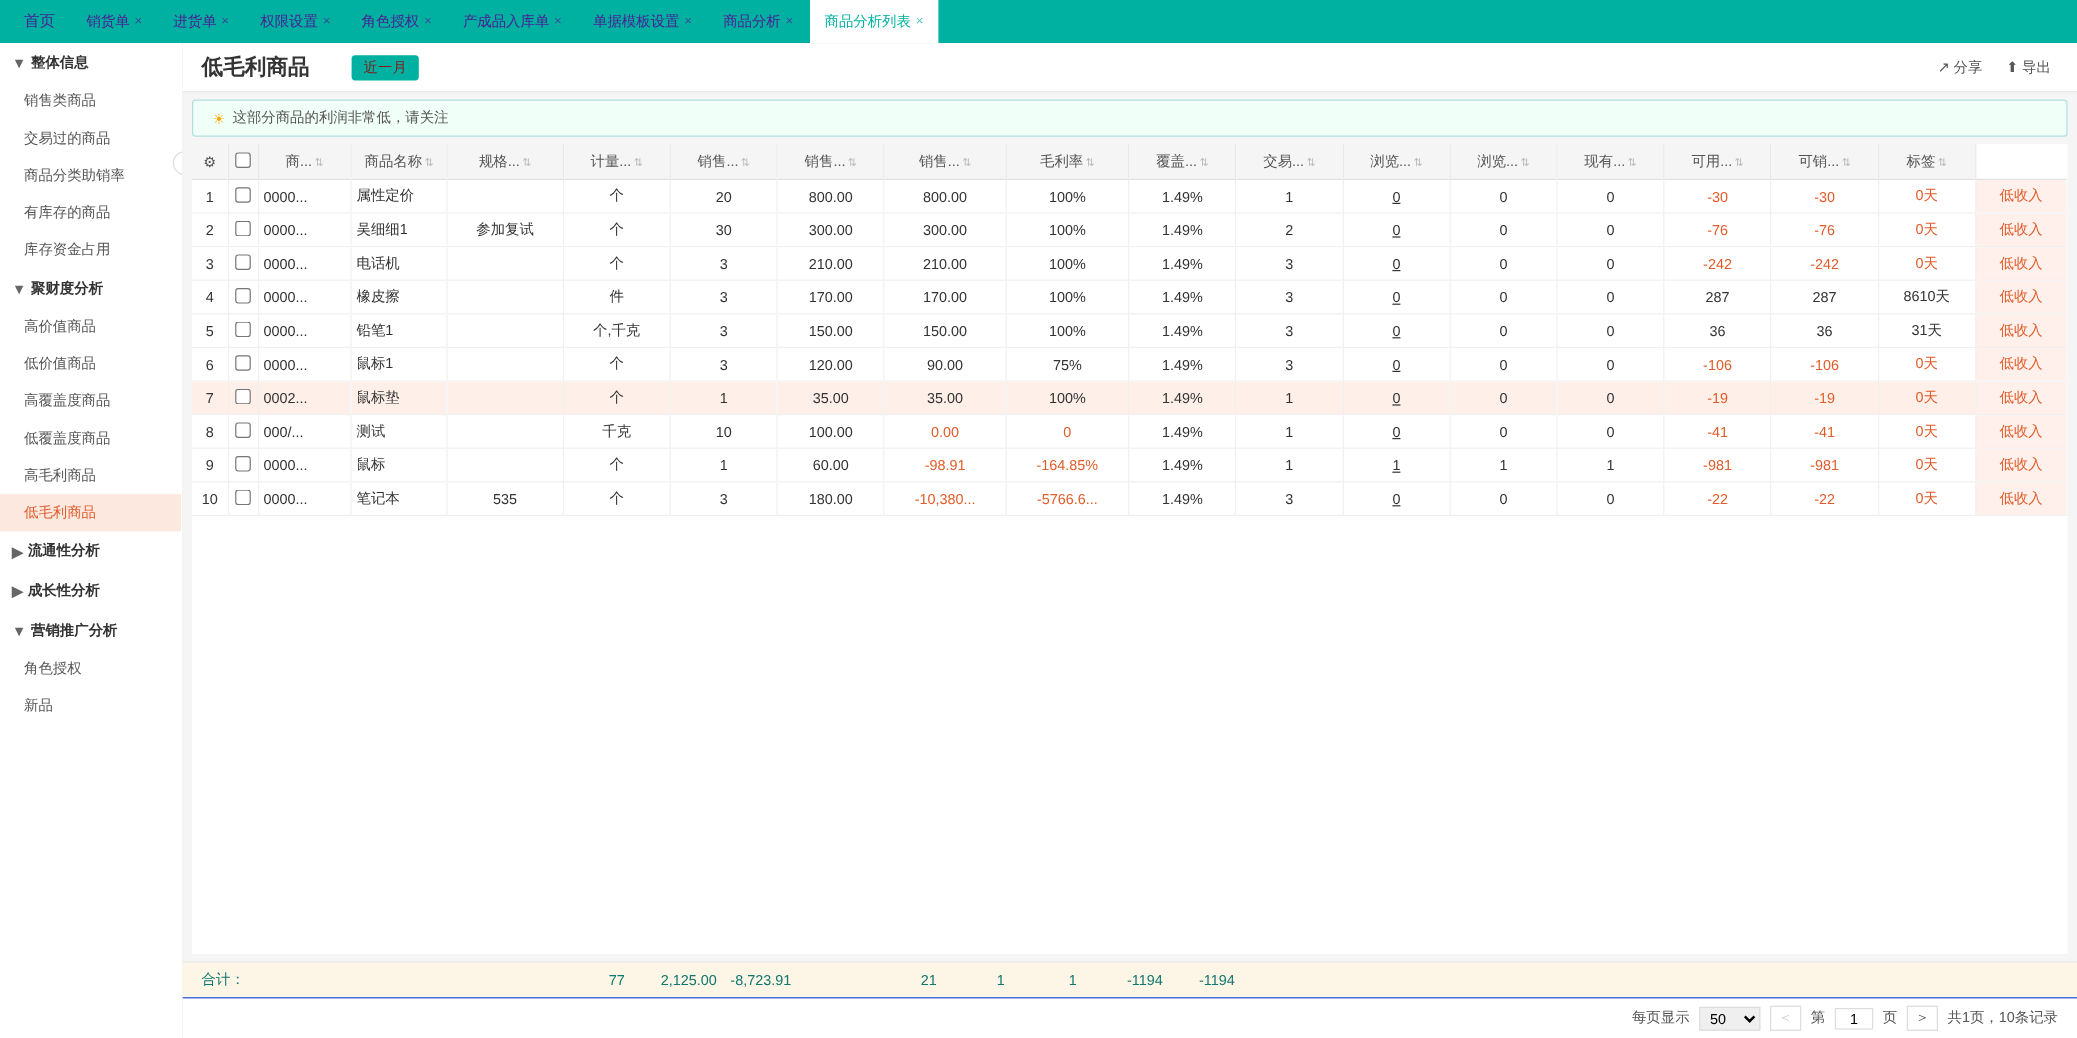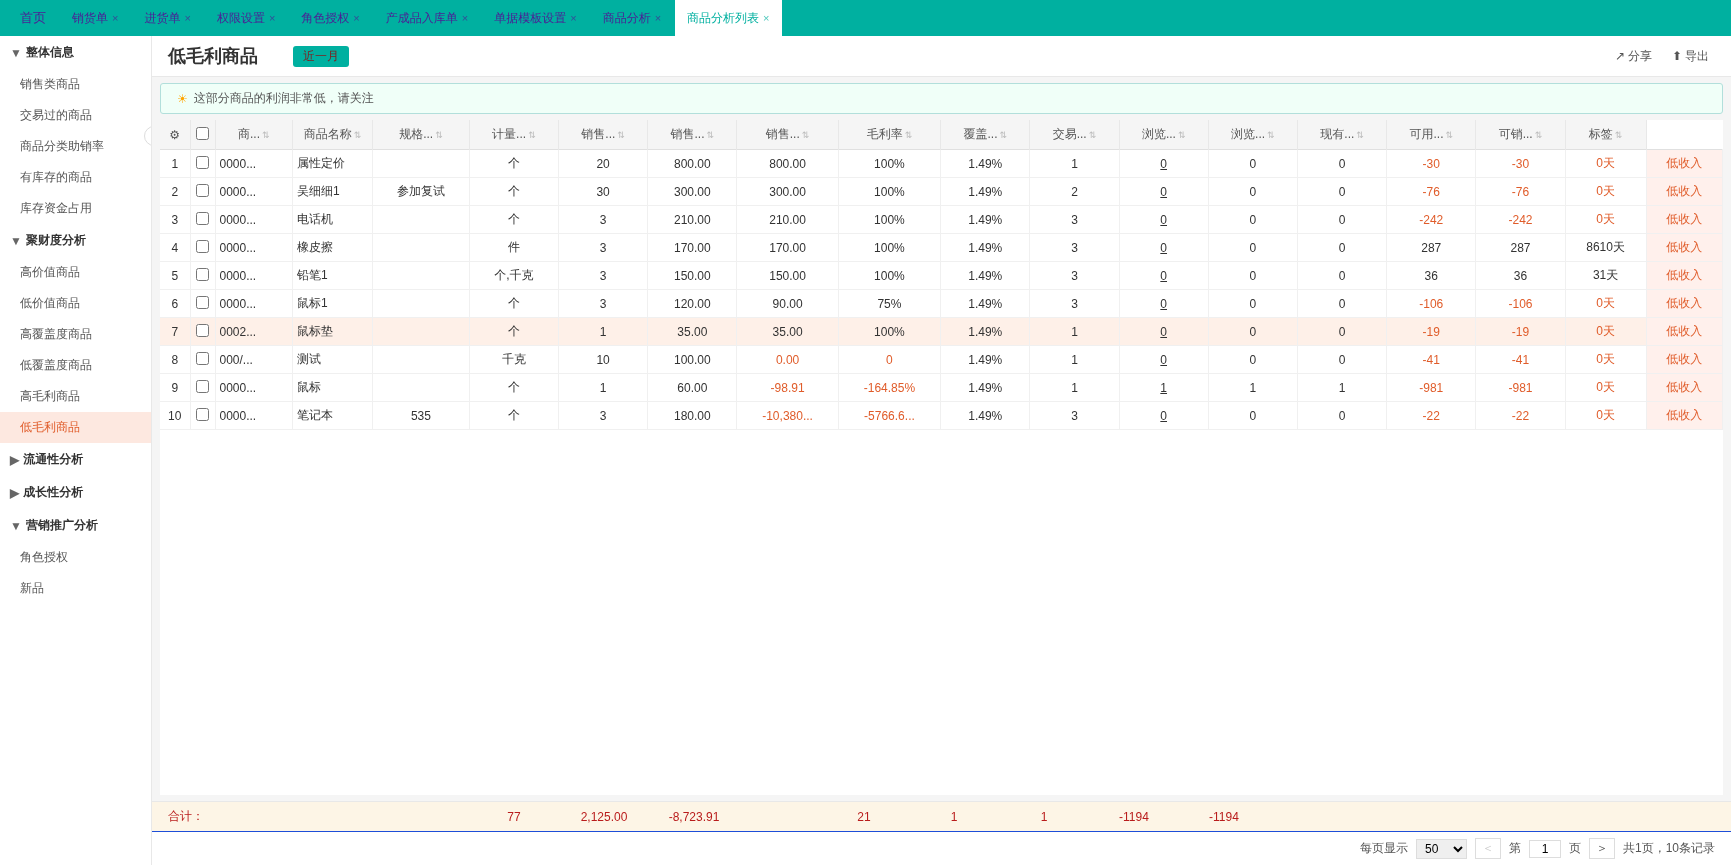--- a/index.html
+++ b/index.html
@@ -210,23 +210,23 @@
     
     .table-footer {
       background: #fdf5e6;
       border-top: 1px solid #e8e8e8;
       padding: 6px 16px;
       display: flex;
       align-items: center;
       gap: 20px;
       flex-shrink: 0;
       font-size: 12px;
-      color: #b91c1c;
-    }
-    .footer-total { display: flex; gap: 30px; flex: 1; }
+      color: #0f766e;
+    }
+    .footer-total { display: flex; flex: 1; }
     .footer-cell { text-align: center; min-width: 60px; }
 
     
     .pagination {
       background: #fff;
       border-top: 1px solid #1d4ed8;
       padding: 6px 16px;
       display: flex;
       align-items: center;
       justify-content: flex-end;

